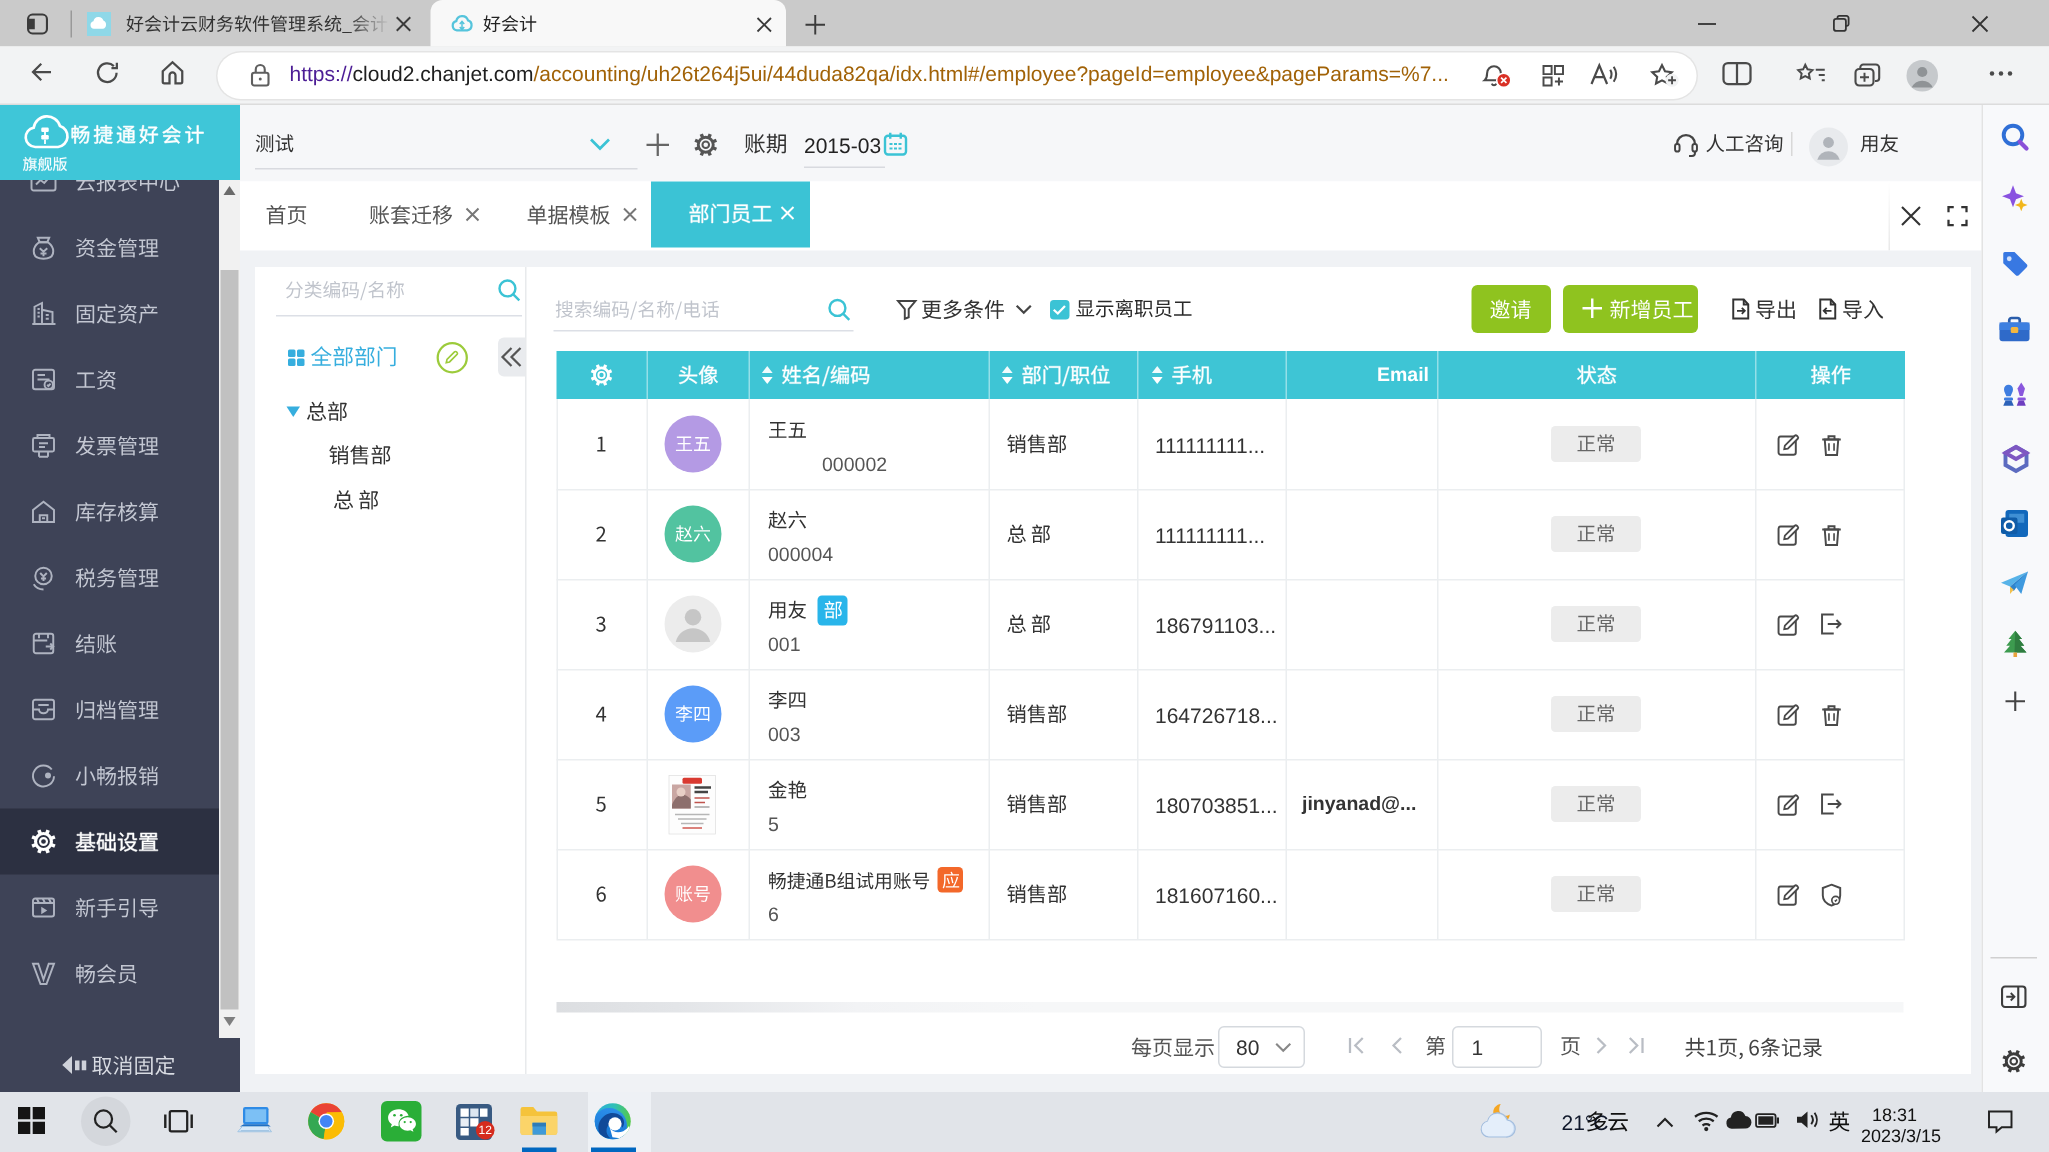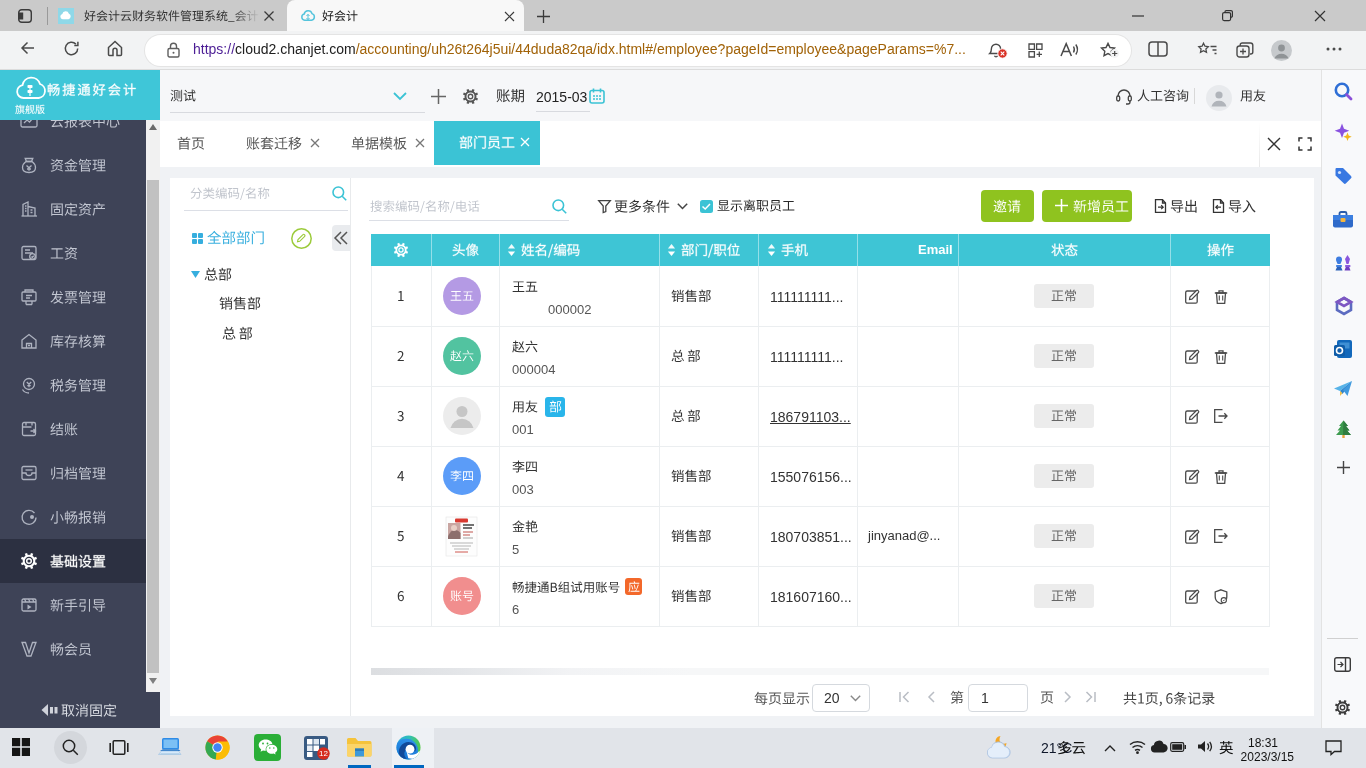--- a/index.html
+++ b/index.html
@@ -801,21 +801,21 @@
       <use href="#g53cb" x="1000"></use>
     </g>
   </svg>
 <div class="lt" style="left:512.0px;top:420.8px;font-size:13px;line-height:17px;color:#555;">001</div>
 <svg class="ct" style="left:671.0px;top:405.9px" width="29.7" height="21">
     <g transform="translate(0,14.99) scale(0.01350,-0.01350)" fill="#333">
       <use href="#g603b" x="0"></use>
       <use href="#g90e8" x="1200"></use>
     </g>
   </svg>
-<div class="lt" style="left:770.0px;top:408.0px;font-size:14px;line-height:18px;color:#333;text-decoration:underline;">186791103...</div>
+<div class="lt" style="left:770.0px;top:408.0px;font-size:14px;line-height:18px;color:#333;">186791103...</div>
 <div class="ab" style="left:545px;top:397px;width:20px;height:20px;background:#29b5ea;border-radius:3px"></div>
 <svg class="ct" style="left:548.5px;top:397.2px" width="13.0" height="20">
     <g transform="translate(0,14.43) scale(0.01300,-0.01300)" fill="#fff">
       <use href="#g90e8" x="0"></use>
     </g>
   </svg>
 <div class="ab" style="left:1034px;top:404px;width:60px;height:24px;background:#ececec;border-radius:3px"></div>
 <svg class="ct" style="left:1051.0px;top:406.2px" width="26.0" height="20">
     <g transform="translate(0,14.43) scale(0.01300,-0.01300)" fill="#666">
       <use href="#g6b63" x="0"></use>
@@ -849,21 +849,21 @@
     </g>
   </svg>
 <div class="lt" style="left:512.0px;top:480.8px;font-size:13px;line-height:17px;color:#555;">003</div>
 <svg class="ct" style="left:671.0px;top:465.9px" width="40.5" height="21">
     <g transform="translate(0,14.99) scale(0.01350,-0.01350)" fill="#333">
       <use href="#g9500" x="0"></use>
       <use href="#g552e" x="1000"></use>
       <use href="#g90e8" x="2000"></use>
     </g>
   </svg>
-<div class="lt" style="left:770.0px;top:468.0px;font-size:14px;line-height:18px;color:#333;">155076156...</div>
+<div class="lt" style="left:770.0px;top:468.0px;font-size:14px;line-height:18px;color:#333;">164726718...</div>
 <div class="ab" style="left:1034px;top:464px;width:60px;height:24px;background:#ececec;border-radius:3px"></div>
 <svg class="ct" style="left:1051.0px;top:466.2px" width="26.0" height="20">
     <g transform="translate(0,14.43) scale(0.01300,-0.01300)" fill="#666">
       <use href="#g6b63" x="0"></use>
       <use href="#g5e38" x="1000"></use>
     </g>
   </svg>
 <svg class="ic" style="left:1184.5px;top:468.5px" width="15" height="15" viewBox="0 0 15 15">
     <rect x="0.7" y="2" width="11.5" height="12.2" rx="1.5" fill="none" stroke="#4a4a4a" stroke-width="1.3"></rect>
     <path d="M4.5 10.5l.4-2.4 6.6-6.6a1 1 0 0 1 1.4 0l.6.6a1 1 0 0 1 0 1.4l-6.6 6.6z" fill="#fff" stroke="#4a4a4a" stroke-width="1.2"></path>
@@ -898,21 +898,21 @@
   </svg>
 <div class="lt" style="left:512.0px;top:540.8px;font-size:13px;line-height:17px;color:#555;">5</div>
 <svg class="ct" style="left:671.0px;top:525.9px" width="40.5" height="21">
     <g transform="translate(0,14.99) scale(0.01350,-0.01350)" fill="#333">
       <use href="#g9500" x="0"></use>
       <use href="#g552e" x="1000"></use>
       <use href="#g90e8" x="2000"></use>
     </g>
   </svg>
 <div class="lt" style="left:770.0px;top:528.0px;font-size:14px;line-height:18px;color:#333;">180703851...</div>
-<div class="lt" style="left:868.0px;top:527.2px;font-size:13px;line-height:17px;color:#333;">jinyanad@...</div>
+<div class="lt" style="left:868.0px;top:527.2px;font-size:13px;line-height:17px;color:#333;font-weight:bold;">jinyanad@...</div>
 <div class="ab" style="left:1034px;top:524px;width:60px;height:24px;background:#ececec;border-radius:3px"></div>
 <svg class="ct" style="left:1051.0px;top:526.2px" width="26.0" height="20">
     <g transform="translate(0,14.43) scale(0.01300,-0.01300)" fill="#666">
       <use href="#g6b63" x="0"></use>
       <use href="#g5e38" x="1000"></use>
     </g>
   </svg>
 <svg class="ic" style="left:1184.5px;top:528.5px" width="15" height="15" viewBox="0 0 15 15">
     <rect x="0.7" y="2" width="11.5" height="12.2" rx="1.5" fill="none" stroke="#4a4a4a" stroke-width="1.3"></rect>
     <path d="M4.5 10.5l.4-2.4 6.6-6.6a1 1 0 0 1 1.4 0l.6.6a1 1 0 0 1 0 1.4l-6.6 6.6z" fill="#fff" stroke="#4a4a4a" stroke-width="1.2"></path>
@@ -980,21 +980,21 @@
 <div class="ab" style="left:371px;top:668px;width:898px;height:7px;background:linear-gradient(90deg,#dcdee1 0px,#e3e5e8 80px,#f2f3f5 200px,#f6f7f8 320px,#f6f7f8 100%)"></div>
 <svg class="ct" style="left:754.0px;top:687.5px" width="56.0" height="21">
     <g transform="translate(0,15.54) scale(0.01400,-0.01400)" fill="#555">
       <use href="#g6bcf" x="0"></use>
       <use href="#g9875" x="1000"></use>
       <use href="#g663e" x="2000"></use>
       <use href="#g793a" x="3000"></use>
     </g>
   </svg>
 <div class="ab" style="left:812px;top:684px;width:58px;height:28px;background:#fff;border:1px solid #d5d9de;border-radius:4px"></div>
-<div class="lt" style="left:824.0px;top:689.0px;font-size:14px;line-height:18px;color:#333;">20</div>
+<div class="lt" style="left:824.0px;top:689.0px;font-size:14px;line-height:18px;color:#333;">80</div>
 <svg class="ic" style="left:850.0px;top:695.0px" width="11" height="7" viewBox="0 0 11 7">
     <path d="M0.8 0.8l4.7 4.7 4.7-4.7" fill="none" stroke="#888" stroke-width="1.4"></path>
   </svg>
 <svg class="ic" style="left:899.0px;top:691.0px" width="10" height="12" viewBox="0 0 10 12">
     <path d="M1 1v10M9.5 1L4.5 6l5 5" fill="none" stroke="#b9bdc4" stroke-width="1.5"></path>
   </svg>
 <svg class="ic" style="left:927.0px;top:691.0px" width="8" height="12" viewBox="0 0 8 12">
     <path d="M7 1L2 6l5 5" fill="none" stroke="#b9bdc4" stroke-width="1.5"></path>
   </svg>
 <svg class="ct" style="left:950.0px;top:686.5px" width="14.0" height="21">

